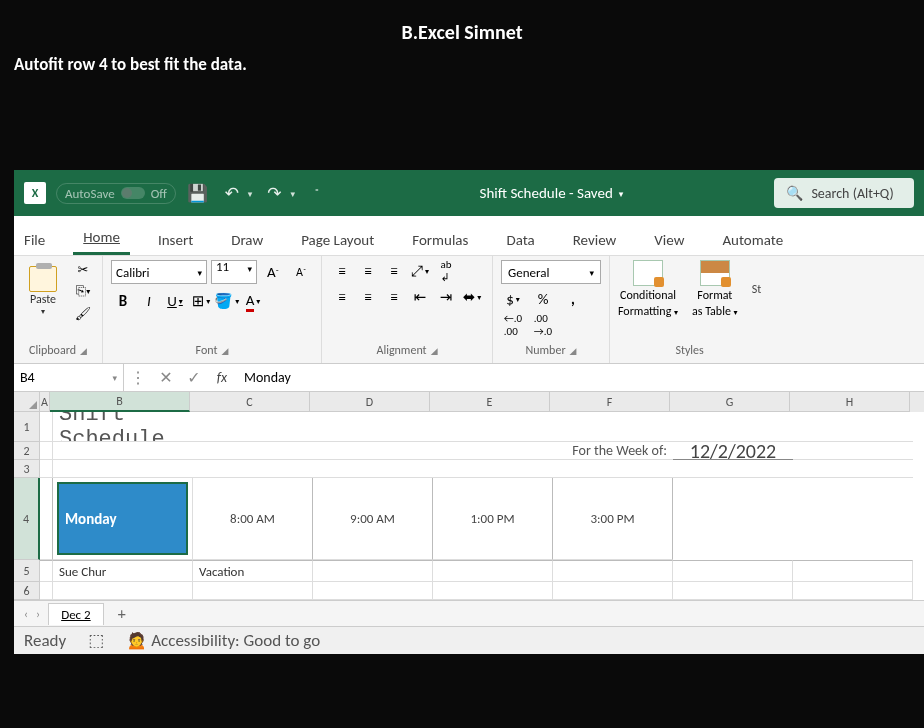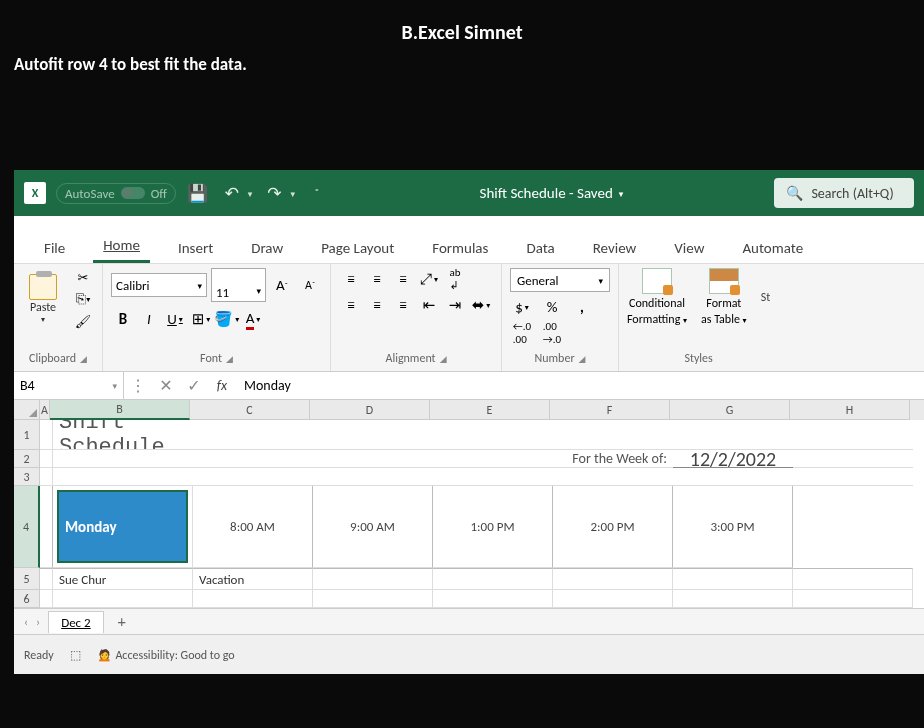--- a/index.html
+++ b/index.html
@@ -13,37 +13,37 @@
   .xl-logo{width:22px;height:22px;background:#fff;display:flex;align-items:center;justify-content:center;color:#1c6b45;font-weight:700;font-size:12px;border-radius:2px}
   .autosave{display:flex;align-items:center;gap:6px;font-size:13px;opacity:.6;border:1px solid rgba(255,255,255,.3);border-radius:14px;padding:2px 8px}
   .toggle{width:24px;height:12px;border-radius:6px;background:rgba(255,255,255,.3);position:relative}
   .toggle::after{content:"";position:absolute;width:10px;height:10px;border-radius:50%;background:#888;top:1px;left:1px}
   .tb-btn{width:24px;height:24px;display:flex;align-items:center;justify-content:center;opacity:.9;font-size:17px}
   .tb-dd{font-size:9px;margin-left:-6px;opacity:.8}
   .doc-title{margin:12px auto;font-size:15px;display:flex;align-items:center;gap:6px}
   .doc-title .dd{font-size:9px}
   .search{background:#e3eee8;color:#444;height:30px;display:flex;align-items:center;border-radius:4px;padding:0 12px;gap:8px;min-width:140px;font-size:14px}
   
-  .tabs{background:#fff;height:48px;display:flex;align-items:flex-end;padding:0 20px;gap:18px;border-bottom:1px solid #ddd}
+  .tabs{background:#fff;height:40px;display:flex;align-items:flex-end;padding:0 0;gap:18px;border-bottom:1px solid #ddd}
   .tab{font-size:15px;color:#444;padding:6px 10px;cursor:pointer}
   .tab.active{font-weight:400;border-bottom:3px solid #1c6b45;text-decoration:underline}
   
   .ribbon{background:#f5f5f5;display:flex;height:108px;border-bottom:1px solid #ccc}
   .group{border-right:1px solid #ddd;padding:4px 8px;display:flex;flex-direction:column;justify-content:space-between}
   .group-label{font-size:12px;color:#666;text-align:center;padding:2px}
   .group-label .dl{font-size:9px;margin-left:4px;color:#888}
   .grow{display:flex;gap:4px;align-items:center;flex-wrap:wrap}
   .btn{height:22px;min-width:22px;display:flex;align-items:center;justify-content:center;font-size:14px;color:#333;padding:0 3px;cursor:pointer}
   .btn.lg{height:50px;width:42px;flex-direction:column;font-size:12px}
   .paste-ico{width:28px;height:30px;border:1px solid #d0a020;background:#fff5dd;border-radius:2px;position:relative}
   .paste-ico::before{content:"";position:absolute;top:-4px;left:6px;width:16px;height:6px;background:#b0b0b0;border-radius:2px}
   .clip-col{display:flex;flex-direction:column;gap:4px;margin-left:4px}
   .mini{width:22px;height:18px;font-size:13px;display:flex;align-items:center;justify-content:center}
   .font-sel{width:96px;height:24px;border:1px solid #aaa;font-size:13px;padding:0 4px;display:flex;align-items:center;justify-content:space-between;background:#fff}
-  .size-sel{width:55px;height:24px;border:1px solid #aaa;font-size:13px;padding:16px 4px;display:flex;align-items:flex-start;justify-content:space-between;background:#fff}
+  .size-sel{width:46px;height:24px;border:1px solid #aaa;font-size:13px;padding:9px 4px;display:flex;align-items:flex-end;justify-content:space-between;background:#fff}
   .font-row1{display:flex;gap:4px;align-items:center}
   .font-row2{display:flex;gap:2px;align-items:center;margin-top:6px}
   .ico{width:24px;height:22px;display:flex;align-items:center;justify-content:center;font-size:15px}
   .ico .dd{font-size:8px;margin-left:2px}
   .align-grid{display:grid;grid-template-columns:repeat(3,24px);gap:2px}
   .num-sel{width:100px;height:24px;border:1px solid #aaa;padding:0 6px;display:flex;align-items:center;justify-content:space-between;font-size:13px;background:#fff}
   .num-row2{display:flex;gap:6px;align-items:center;margin-top:4px}
   .styles-col{display:flex;flex-direction:column;align-items:center;font-size:12px;gap:2px}
   .styles-ico{width:30px;height:26px;background:#fff;border:1px solid #a8c8b0;position:relative}
   .styles-ico::after{content:"";position:absolute;right:-2px;bottom:-2px;width:10px;height:10px;background:#e29030;border-radius:2px}
@@ -73,21 +73,21 @@
   .day-inner{position:absolute;top:4px;left:4px;right:4px;bottom:4px;background:#2e8bc9;border:2px solid #1c6b45;color:#fff;font-weight:700;display:flex;align-items:center;padding:0 6px;font-size:15px}
   .time-cell{font-weight:400;justify-content:center;color:#444}
   .r4 .cell:not(.day-cell){border-right:1px solid #bbb}
   .r5 .cell{border-top:1px solid #bbb}
   
   .sheettabs{height:26px;border-top:1px solid #ccc;display:flex;align-items:center;padding:0 10px;gap:8px;background:#f5f5f5}
   .nav{color:#888;font-size:12px}
   .sheet{border:1px solid #ccc;border-bottom:none;background:#fff;padding:3px 12px;font-size:13px;text-decoration:underline}
   .addsheet{width:20px;height:20px;display:flex;align-items:center;justify-content:center;color:#666}
   
-  .status{height:40px;background:#f0f0f0;border-top:1px solid #ccc;display:flex;align-items:center;gap:14px;padding:0 10px;font-size:12px;color:#555}
+  .status{height:28px;background:#f0f0f0;border-top:1px solid #ccc;display:flex;align-items:center;gap:22px;padding:0 10px;font-size:17px;color:#555}
   .st-ico{width:16px;height:16px;display:flex;align-items:center;justify-content:center}
 </style>
 </head>
 <body>
 
 <div class="slide">
   <div class="slide-title">B.Excel Simnet</div>
   <div class="slide-instr">Autofit row 4 to best fit the data.</div>
 </div>
 
@@ -304,21 +304,20 @@
 
     <div class="row r4">
       <div class="rowh sel">4</div>
       <div class="cell cA"></div>
       <div class="cell cB day-cell">
           <div class="day-inner">Monday</div>
         </div>
       <div class="cell cC time-cell">8:00 AM</div>
       <div class="cell cD time-cell">9:00 AM</div>
       <div class="cell cF time-cell">1:00 PM</div>
-      <div class="cell cG time-cell">2:00 PM</div>
       <div class="cell cH time-cell">3:00 PM</div>
     </div>
 
     <div class="row r5">
       <div class="rowh">5</div>
       <div class="cell cA"></div>
       <div class="cell cB">Sue Chur</div>
       <div class="cell cC">Vacation</div>
       <div class="cell cD"></div>
       <div class="cell cE"></div>

